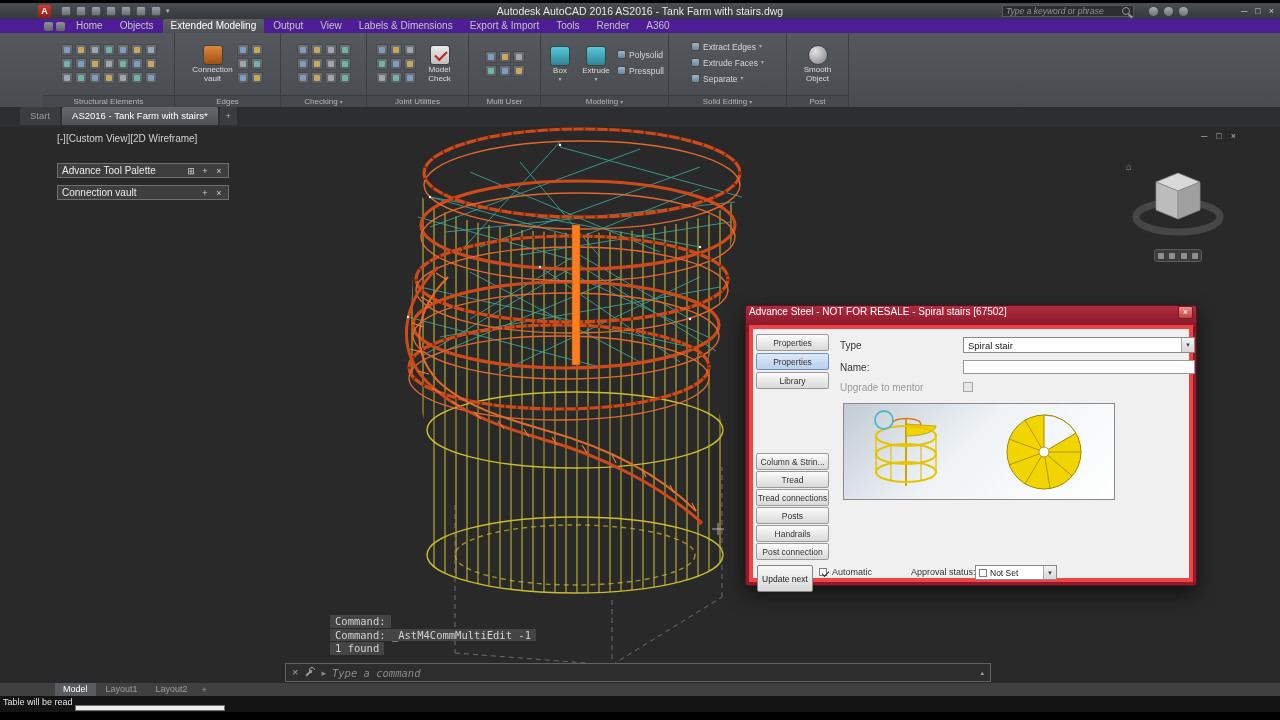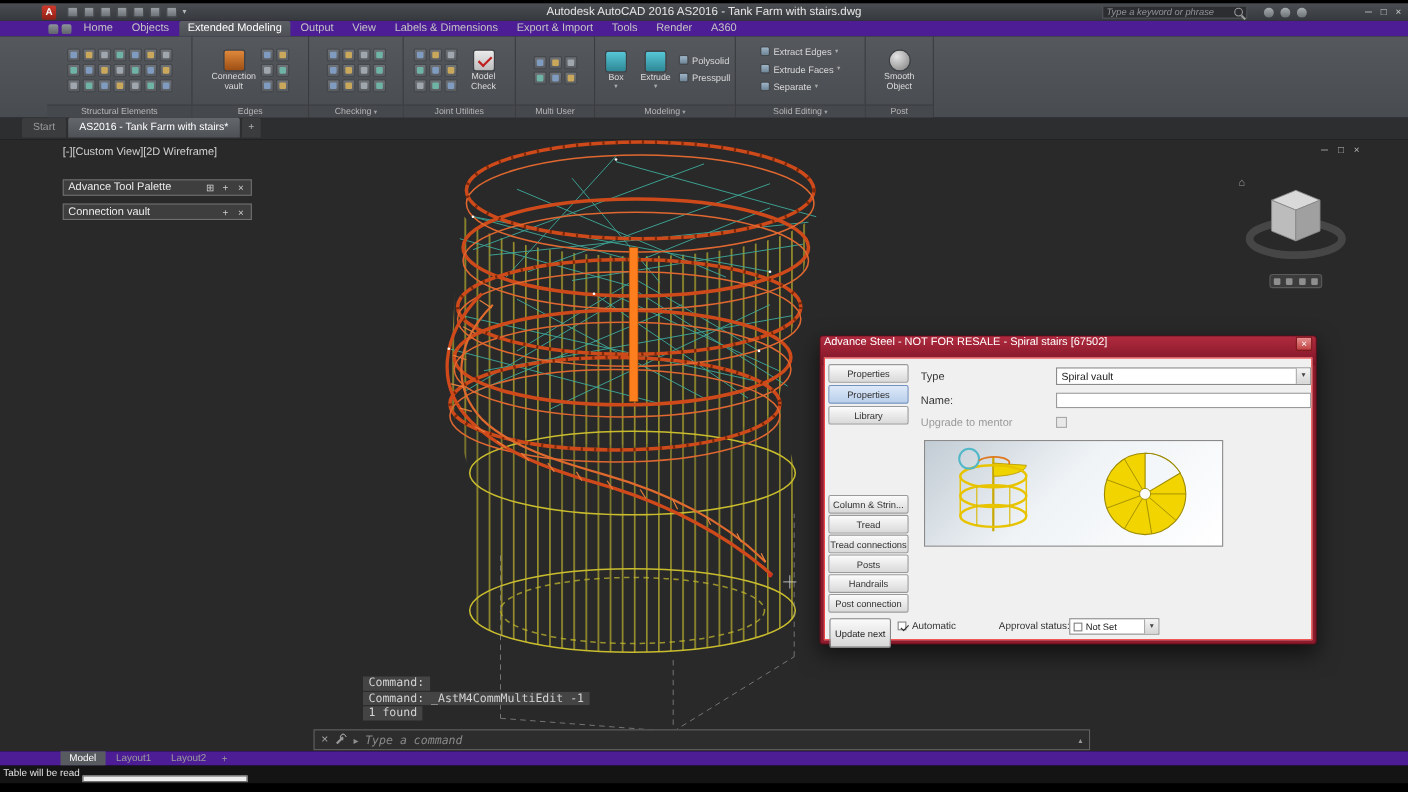--- a/index.html
+++ b/index.html
@@ -83,21 +83,21 @@
   .navdot{width:6px;height:6px;background:#8f8f8f;border-radius:1px}
   .homeicon{position:absolute;right:148px;top:34px;color:#9a9a9a;font-size:10px}
 
   
   .dialog{position:absolute;left:745px;top:178px;width:452px;height:281px;background:#8e1b2c;
           border:1px solid #5c0f1d;border-radius:3px;box-shadow:0 8px 20px rgba(0,0,0,.6)}
   .dtitle{height:26px;background:linear-gradient(#b02a3e,#7c1425);border-radius:2px 2px 0 0;
           display:flex;align-items:flex-start;padding:0 3px;color:#fff;font-size:10px;white-space:nowrap;overflow:hidden}
   .dclose{margin-left:auto;width:15px;height:13px;background:linear-gradient(#e89090,#c04040);
           border:1px solid #7c1c1c;border-radius:2px;color:#fff;font-size:9px;line-height:11px;text-align:center;flex:none}
-  .dbody{position:absolute;left:3px;right:3px;top:19px;bottom:3px;background:#f0f0f0;border:1px solid #ef4444}
+  .dbody{position:absolute;left:3px;right:3px;top:19px;bottom:3px;background:#f0f0f0;border:4px solid #ef4444}
   .dtab{position:absolute;left:3px;width:73px;height:17px;background:linear-gradient(#fbfbfb,#d9d9d9);
         border:1px solid #9a9a9a;border-radius:2px;font-size:8.5px;color:#333;
         display:flex;align-items:center;justify-content:center;white-space:nowrap;overflow:hidden}
   .dtab.selected{background:linear-gradient(#dde9f9,#b9cfeb);border-color:#7090c0}
   .dlabel{position:absolute;font-size:10px;color:#333;white-space:nowrap}
   .dlabel.dim{color:#999}
   .combo{position:absolute;height:16px;background:#fff;border:1px solid #8a8a8a;font-size:9.5px;color:#222;
          display:flex;align-items:center;padding-left:4px}
   .carrow{margin-left:auto;width:13px;height:100%;background:linear-gradient(#f4f4f4,#d6d6d6);
           border-left:1px solid #aaa;display:flex;align-items:center;justify-content:center;font-size:6px;color:#444}
@@ -127,21 +127,21 @@
   .wrench::before{content:"";position:absolute;left:1px;top:5px;width:8px;height:2px;background:#9a9a9a;transform:rotate(-45deg)}
   .wrench::after{content:"";position:absolute;right:0;top:0;width:4px;height:4px;border:1.5px solid #9a9a9a;
                  border-radius:50%;border-bottom-color:transparent;transform:rotate(-45deg)}
   .cmdprompt{color:#8f8f8f;font-size:9px}
   .cmdinput{flex:1;background:transparent;border:none;outline:none;color:#cfcfcf;
             font-family:"DejaVu Sans Mono",monospace;font-size:10.5px}
   .cmdinput::placeholder{color:#8a8a8a;font-style:italic}
   .cmdup{color:#9a9a9a;font-size:7px}
 
   
-  .layoutbar{position:absolute;top:683px;left:0;right:0;height:13px;background:#4c1d95;
+  .layoutbar{position:absolute;top:683px;left:0;right:0;height:13px;background:#404040;
              display:flex;align-items:center;padding-left:55px;gap:2px;font-size:9px;color:#9c9c9c}
   .ltab{padding:0 8px;height:13px;line-height:13px}
   .ltab.active{background:#585b60;color:#fff}
   .lplus{padding:0 4px}
   .statusbar{position:absolute;top:696px;left:0;right:0;height:16px;background:#141414}
   .statusmsg{position:absolute;left:3px;top:1px;font-size:9px;color:#e2e2e2}
   .progress{position:absolute;left:75px;top:9px;width:150px;height:6px;background:#ededed;border:1px solid #6f6f6f}
 </style>
 </head>
 <body>
@@ -535,21 +535,21 @@
         <div class="dtab" style="top:43px">Library</div>
         <div class="dtab" style="top:124px">Column &amp; Strin...</div>
         <div class="dtab" style="top:142px">Tread</div>
         <div class="dtab" style="top:160px">Tread connections</div>
         <div class="dtab" style="top:178px">Posts</div>
         <div class="dtab" style="top:196px">Handrails</div>
         <div class="dtab" style="top:214px">Post connection</div>
 
         <span class="dlabel" style="left:87px;top:11px">Type</span>
         <div class="combo" style="left:210px;top:8px;width:232px">
-          <span>Spiral vault</span>
+          <span>Spiral stair</span>
           <span class="carrow">▼</span>
         </div>
 
         <span class="dlabel" style="left:87px;top:33px">Name:</span>
         <input class="dinput" style="left: 210px; top: 31px; width: 232px;">
 
         <span class="dlabel dim" style="left:87px;top:53px">Upgrade to mentor</span>
         <span class="checkbox disabled" style="position:absolute;left:210px;top:53px"></span>
 
         <div class="preview">

